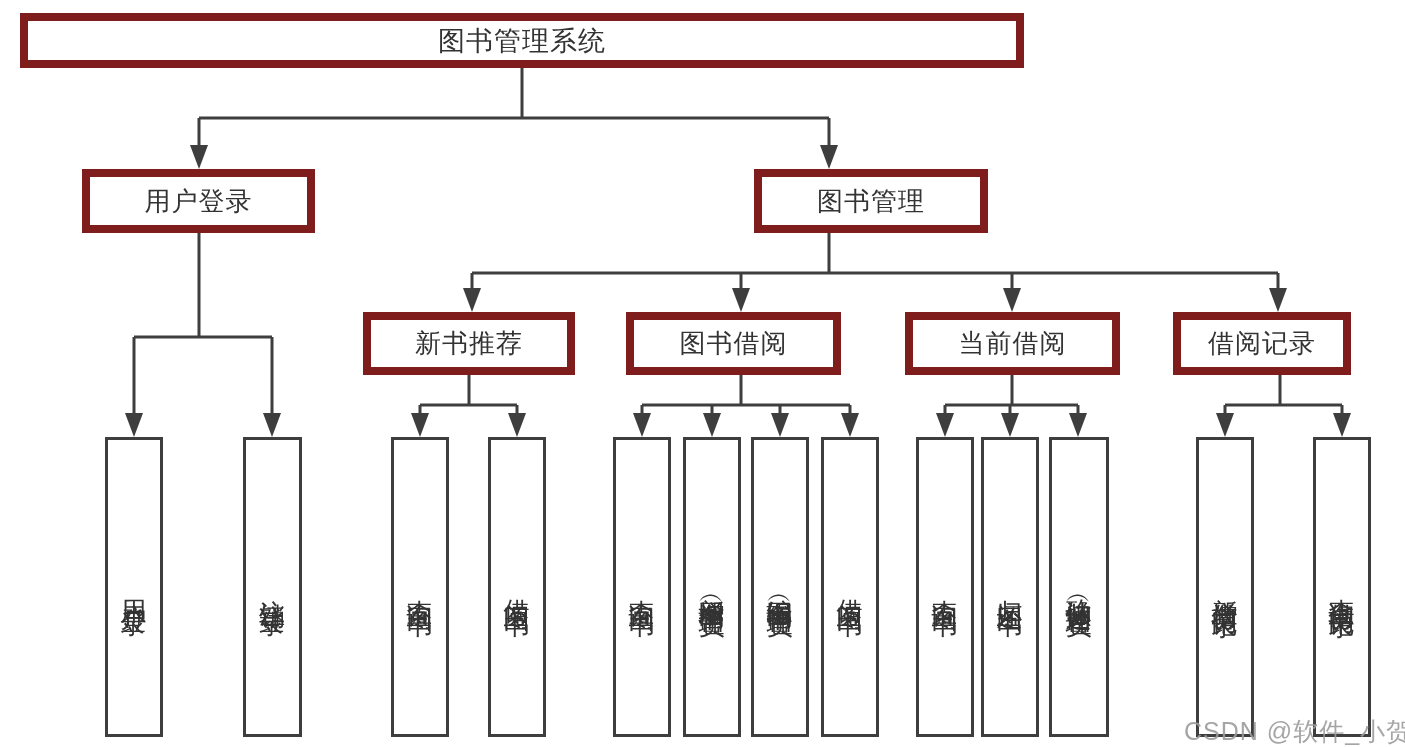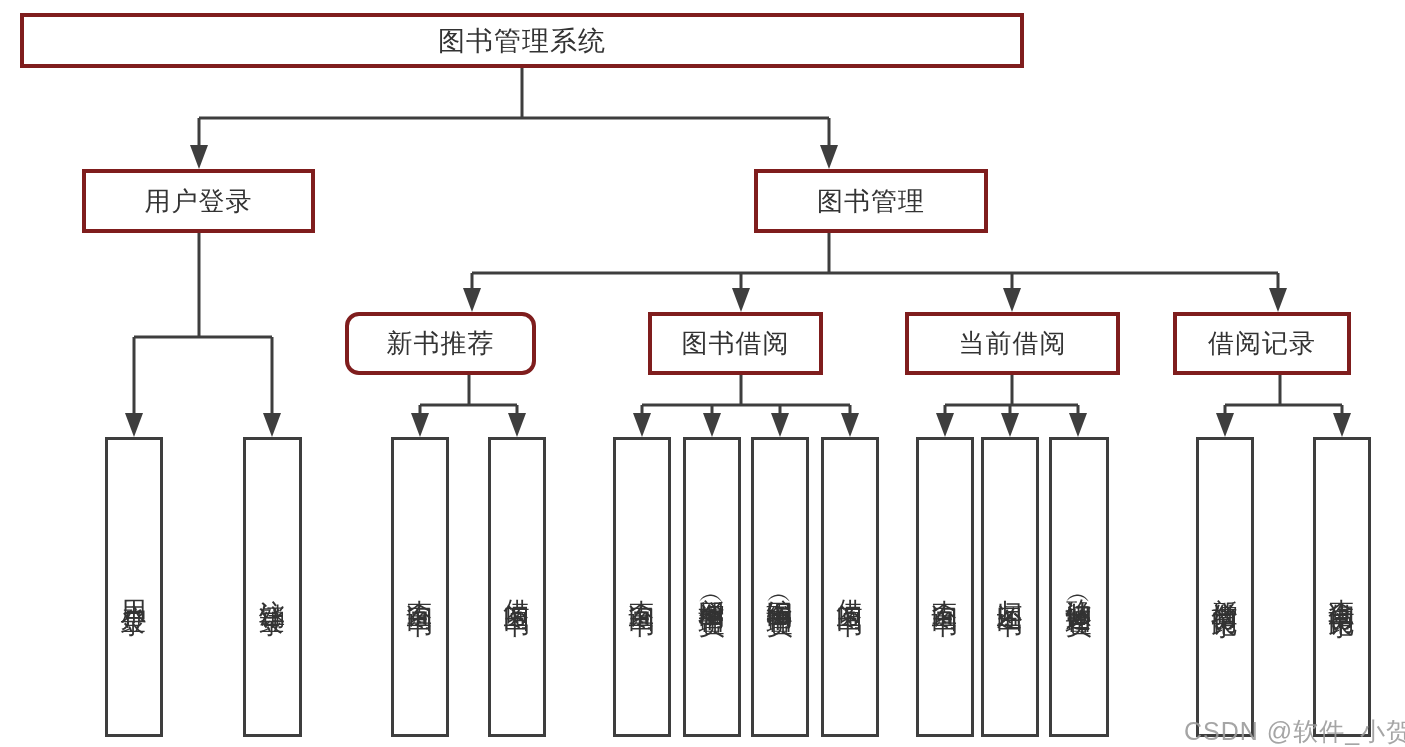--- a/index.html
+++ b/index.html
@@ -8,21 +8,21 @@
     width:1405px; height:747px;
     background:#ffffff;
     font-family:"Liberation Sans", sans-serif;
     color:#333333;
     overflow:hidden;
   }
   .wires { position:absolute; left:0; top:0; width:1405px; height:747px; }
   .node {
     position:absolute;
     box-sizing:border-box;
-    border:4px solid #7f1d1d;
+    border:8px solid #7f1d1d;
     background:#ffffff;
     display:flex;
     align-items:center;
     justify-content:center;
     font-size:26px;
     letter-spacing:1px;
     white-space:nowrap;
   }
   .leaf {
     position:absolute;
@@ -83,22 +83,22 @@
       M1069 413 L1087 413 L1078 437 Z
       M1216 413 L1234 413 L1225 437 Z
       M1333 413 L1351 413 L1342 437 Z"></path>
   </svg>
 
   <div class="node" style="left:20px; top:13px; width:1004px; height:55px; font-size:27px;">图书管理系统</div>
 
   <div class="node" style="left:82px; top:169px; width:233px; height:64px;">用户登录</div>
   <div class="node" style="left:754px; top:169px; width:234px; height:64px;">图书管理</div>
 
-  <div class="node" style="left:345px; top:312px; width:191px; height:63px;border-radius:14px;">新书推荐</div>
-  <div class="node" style="left:648px; top:312px; width:175px; height:63px;">图书借阅</div>
+  <div class="node" style="left:363px; top:312px; width:212px; height:63px;">新书推荐</div>
+  <div class="node" style="left:626px; top:312px; width:215px; height:63px;">图书借阅</div>
   <div class="node" style="left:905px; top:312px; width:215px; height:63px;text-align:center;">当前借阅</div>
   <div class="node" style="left:1173px; top:312px; width:178px; height:63px;">借阅记录</div>
 
   <div class="leaf" style="left:105px; top:437px; width:58px; height:300px;">
       <span>用户登录</span>
     </div>
   <div class="leaf" style="left:243px; top:437px; width:59px; height:300px;">
       <span>注销登录</span>
     </div>
 

